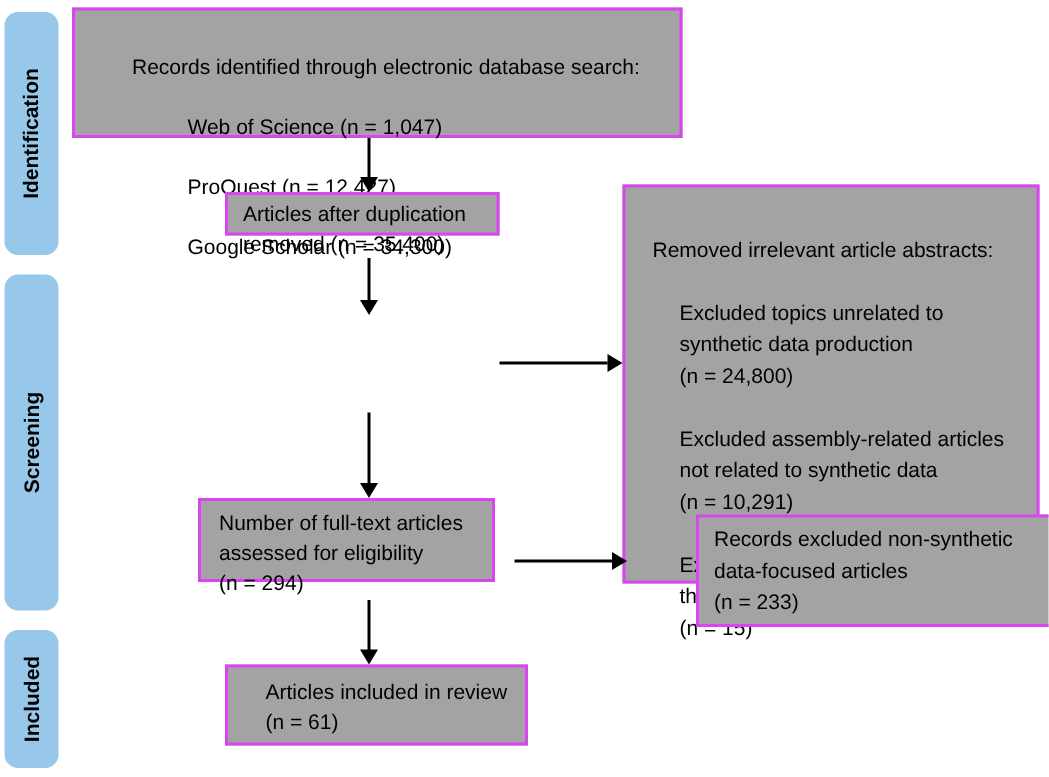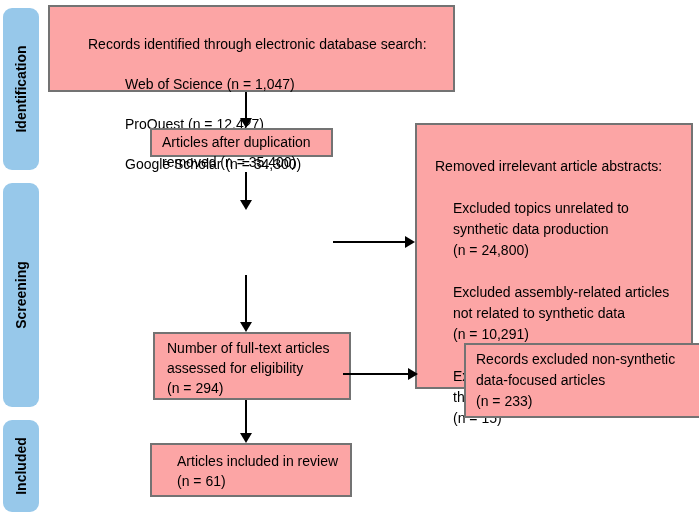--- a/index.html
+++ b/index.html
@@ -31,33 +31,33 @@
     font-size:14px;
     color:#000;
   }
   .band-identification{top:8px;height:162px;}
   .band-screening{top:183px;height:224px;}
   .band-included{top:420px;height:92px;}
 
   
   .box{
     position:absolute;
-    background:#fca5a5;
-    border:2px solid #737373;
+    background:#a3a3a3;
+    border:2px solid #d946ef;
     box-sizing:border-box;
     font-size:14px;
     line-height:20px;
     color:#000;
     white-space:pre-line;
   }
   .box-identified{left:48px;top:5px;width:407px;height:87px;padding:7px 10px 0 38px;}
   .box-identified .indent{margin-left:37px;}
   .box-dedup{left:150px;top:128px;width:183px;height:29px;padding:2px 6px 16px 10px;}
   .box-titles{left:155px;top:210px;width:178px;height:65px;padding:2px 6px 0 10px;}
-  .box-fulltext{left:153px;top:332px;width:198px;height:68px;padding:4px 16px 0 12px;}
+  .box-fulltext{left:132px;top:332px;width:198px;height:56px;padding:4px 16px 0 12px;}
   .box-included{left:150px;top:443px;width:202px;height:54px;padding:6px 6px 0 25px;}
   .box-removed{left:415px;top:123px;width:278px;height:266px;padding:10px 8px 0 18px;line-height:21px;}
   .box-removed .indent{margin-left:18px;}
   .box-excluded{left:418px;top:343px;width:242px;height:75px;padding:4px 6px 0 10px;line-height:21px;margin-left:46px;}
 
   
   .vline{position:absolute;width:2px;background:#000;}
   .hline{position:absolute;height:2px;background:#000;}
   .arrow-down{
     position:absolute;width:0;height:0;

